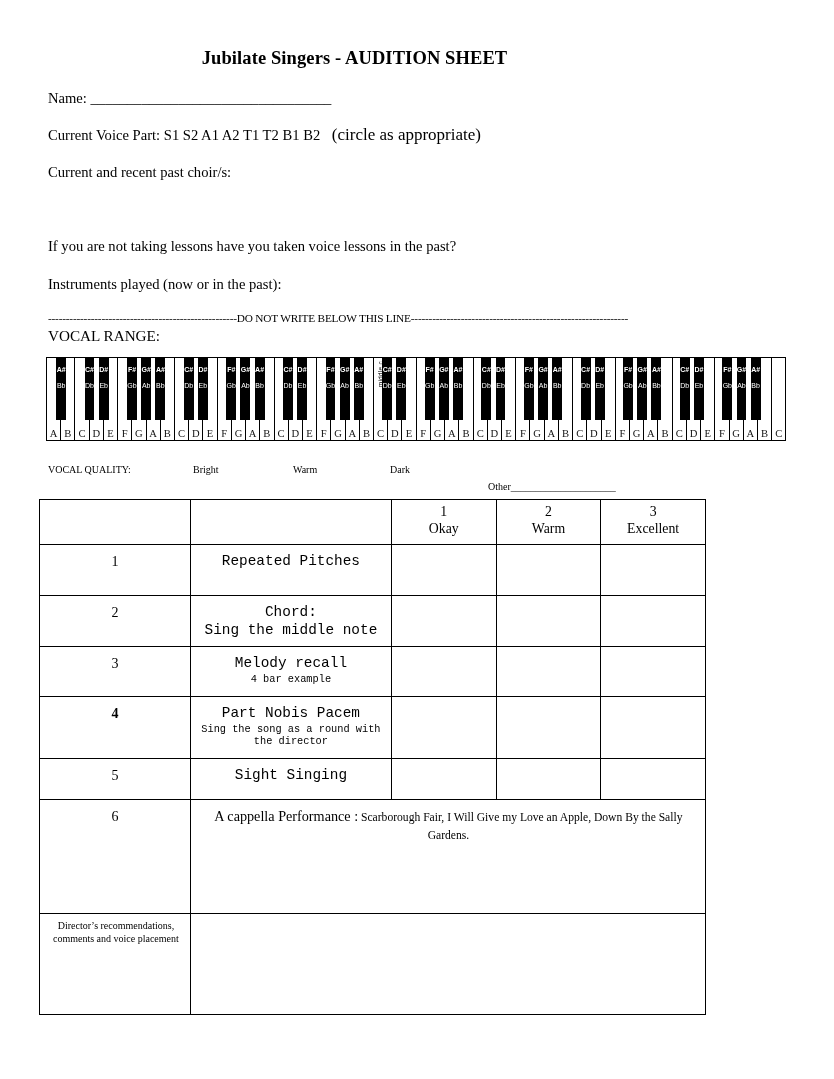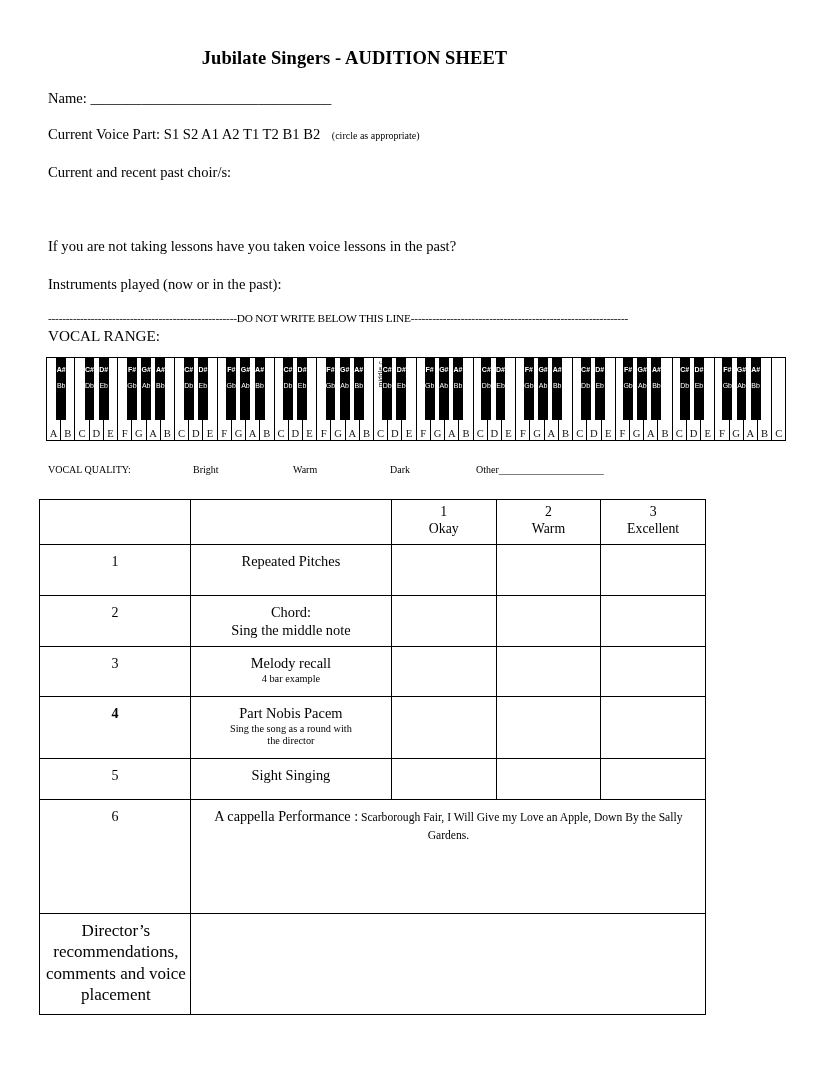--- a/index.html
+++ b/index.html
@@ -36,21 +36,21 @@
 
   
   .qline {
     position: absolute;
     left: 48px;
     font-size: 14.6px;
     white-space: nowrap;
     line-height: 1.1;
   }
   .qline .small {
-    font-size: 10px;
+    font-size: 17px;
     padding-left: 8px;
   }
   .nameline {
     display: inline-block;
     letter-spacing: 0px;
   }
 
   
   .divider {
     position: absolute;
@@ -141,21 +141,21 @@
     position: absolute;
     top: 464px;
     font-size: 10px;
     white-space: nowrap;
     text-align: right;
   }
   #vq-label { left: 48px; }
   #vq-bright { left: 193px; }
   #vq-warm { left: 293px; }
   #vq-dark { left: 390px; }
-  #vq-other { left: 476px; }
+  #vq-other { left: 488px; margin-top: 17px; }
 
   
   #grid {
     position: absolute;
     left: 39px;
     top: 499px;
     width: 667px;
     border-collapse: collapse;
     table-layout: fixed;
     font-size: 13.6px;
@@ -175,20 +175,21 @@
   .hdr-word { display: block; font-size: 13.8px; line-height: 1.25; }
 
   .rownum {
     font-size: 14px;
     padding-top: 9px !important;
   }
   .rownum.bold { font-weight: bold; }
   .task {
     padding-top: 8px !important;
     line-height: 1.22;
+    font-family: Liberation Mono, monospace;
   }
   .task .main { font-size: 14.4px; display: block; }
   .task .sub  { font-size: 10.3px; display: block; line-height: 1.18; }
 
   .r1 td { height: 41px; }
   .r2 td { height: 41px; }
   .r3 td { height: 40px; }
   .r4 td { height: 52px; }
   .r5 td { height: 31px; }
   .r6 td { height: 104px; }
@@ -198,21 +199,21 @@
     text-align: left;
     padding: 7px 6px 0 7px !important;
     line-height: 1.3;
   }
   .perf .ptitle { font-size: 14.2px; }
   .perf .plist  { font-size: 11.6px; }
 
   .director {
     text-align: left;
     padding: 6px 4px 0 6px !important;
-    font-size: 17px;
+    font-size: 10px;
     line-height: 1.25;
   }
 </style>
 </head>
 <body>
 
 <div id="page">
 
   <div class="title">
     <span class="serifpart">Jubilate Singers</span><span> - </span><span>AUDITION SHEET</span>

